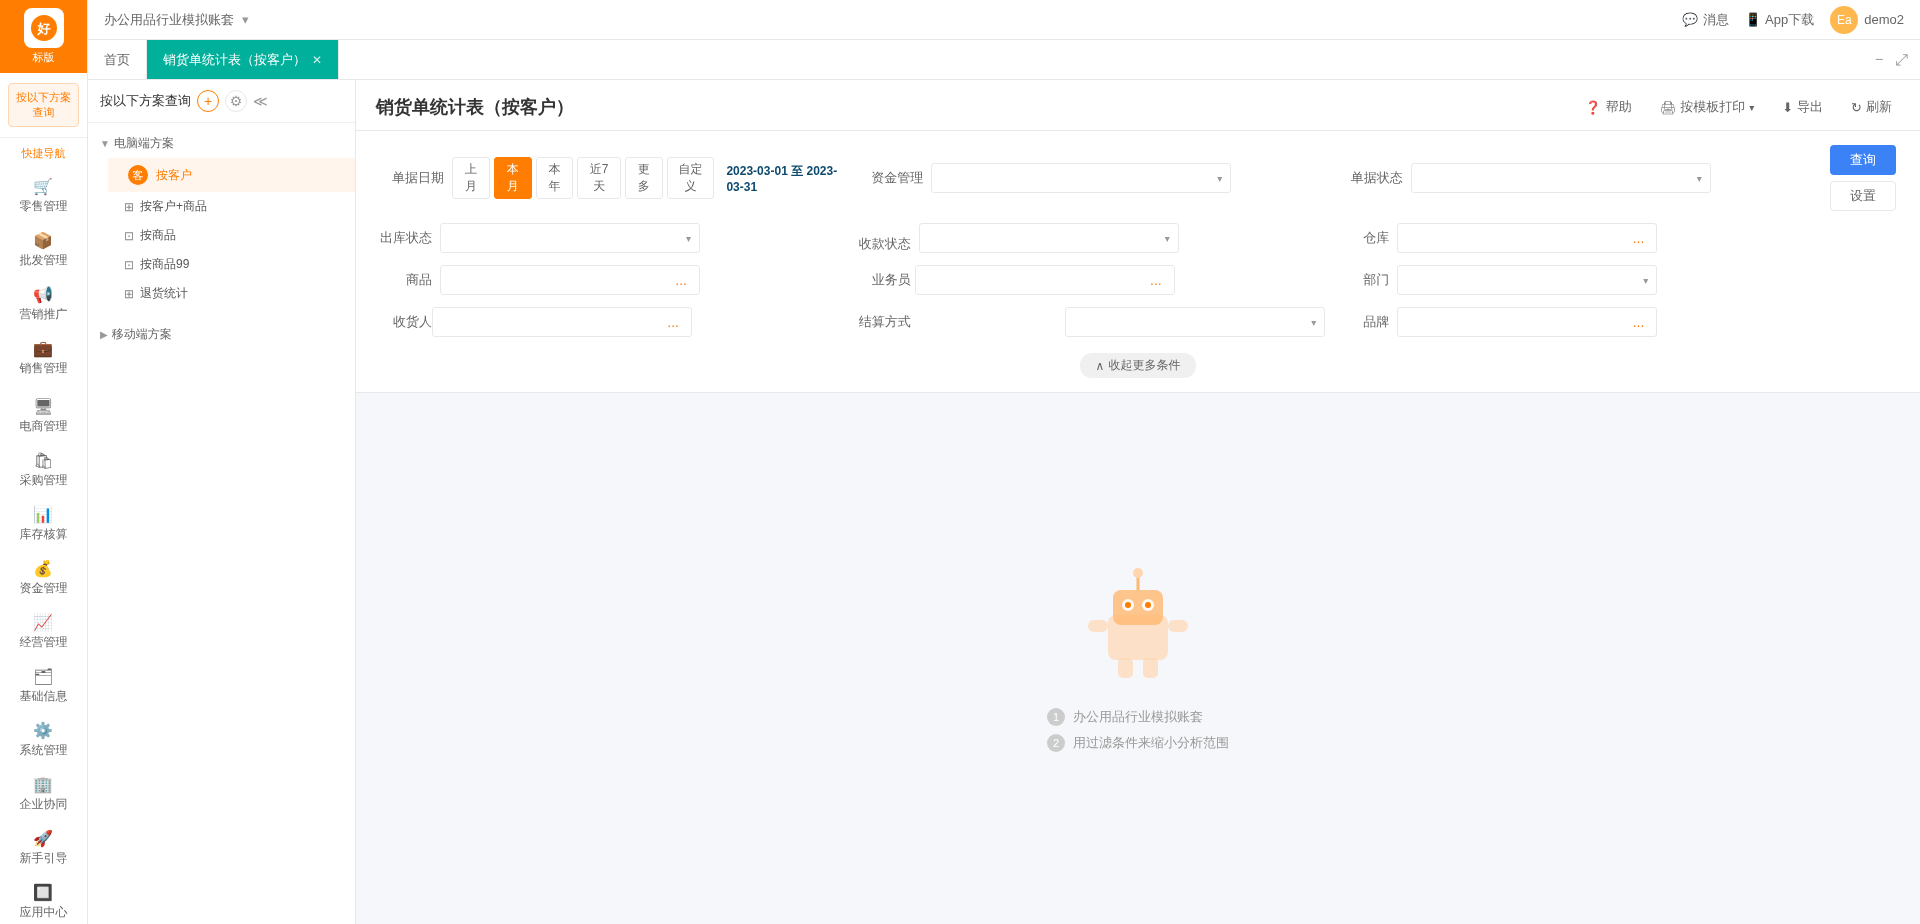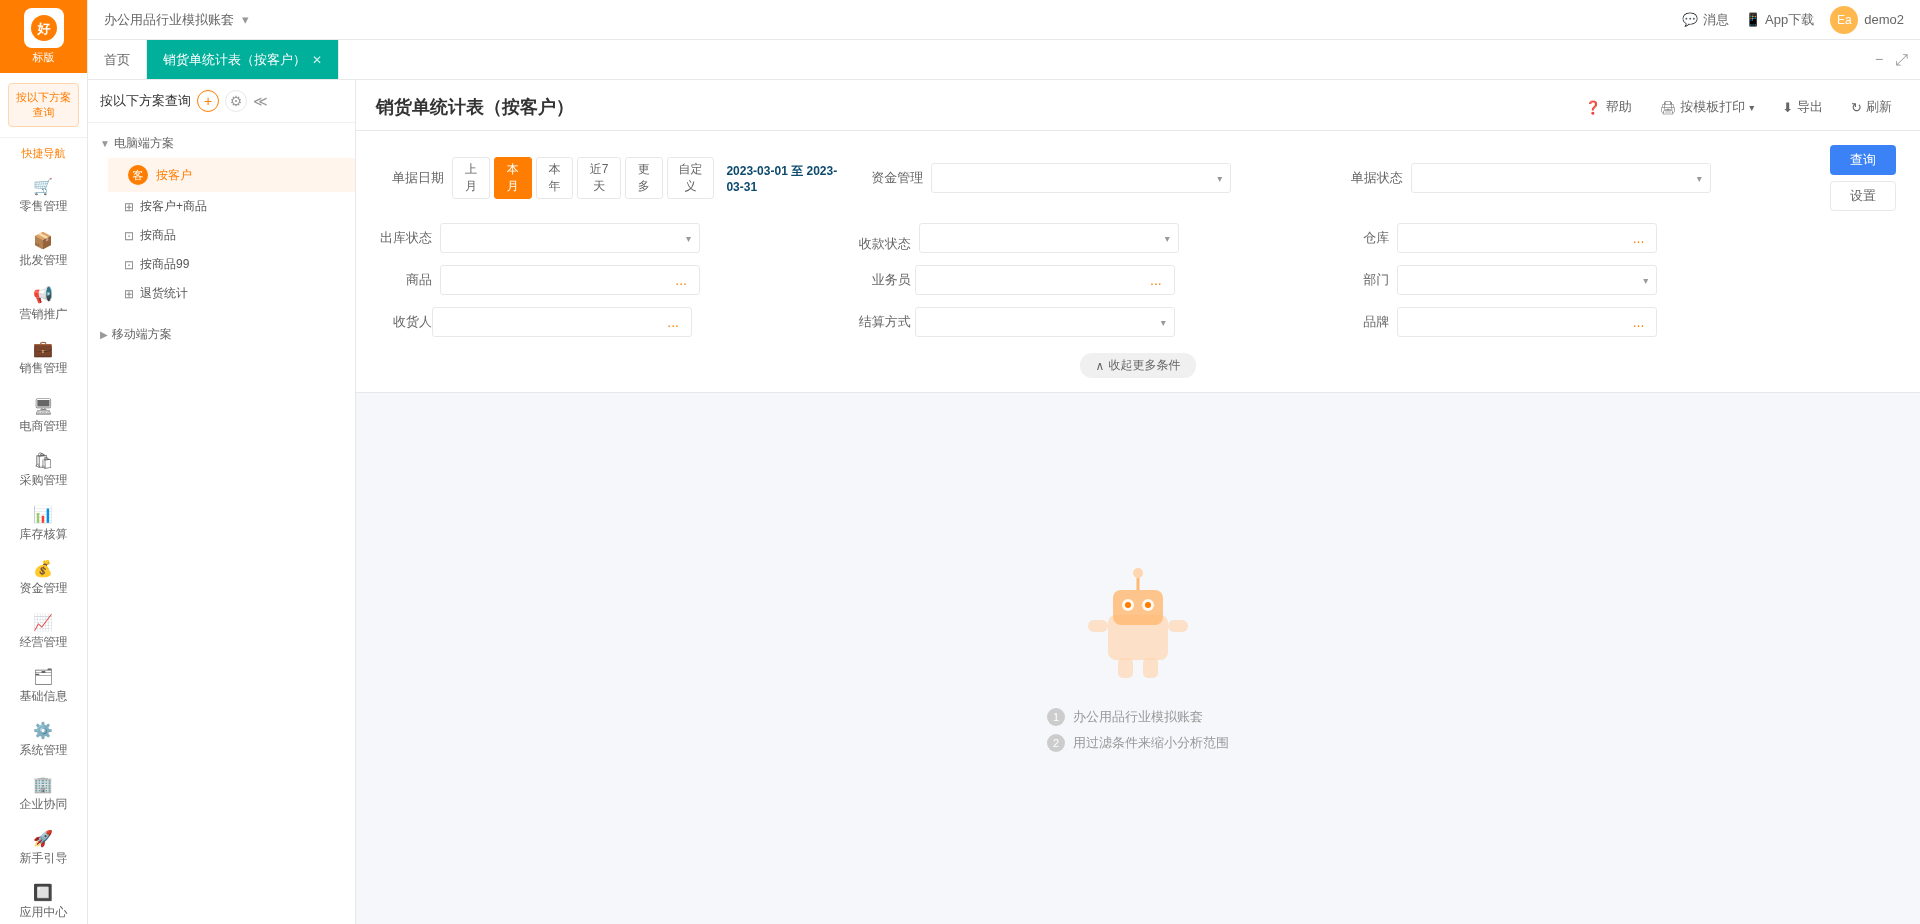--- a/index.html
+++ b/index.html
@@ -377,21 +377,21 @@
 
         <div style="display:flex;align-items:center;gap:8px;margin-bottom:12px;">
           <div style="display:flex;align-items:center;flex:1;">
             <span class="filter-label">收货人</span>
             <div class="filter-select filter-select-wide" style="min-width:260px;">
               <span></span>
               <span class="filter-ellipsis">...</span>
             </div>
           </div>
 
-          <div style="display:flex;align-items:center;gap:4px;flex:1;">
+          <div style="display:flex;align-items:center;gap:4px;flex:1;justify-content:space-between;">
             <span class="filter-label">结算方式</span>
             <div class="filter-select filter-select-wide" style="min-width:260px;">
               <span></span>
               <span class="filter-dropdown-icon">▾</span>
             </div>
           </div>
 
           <div style="display:flex;align-items:center;gap:8px;flex:1;">
             <span class="filter-label">品牌</span>
             <div class="filter-select filter-select-wide" style="min-width:260px;">

